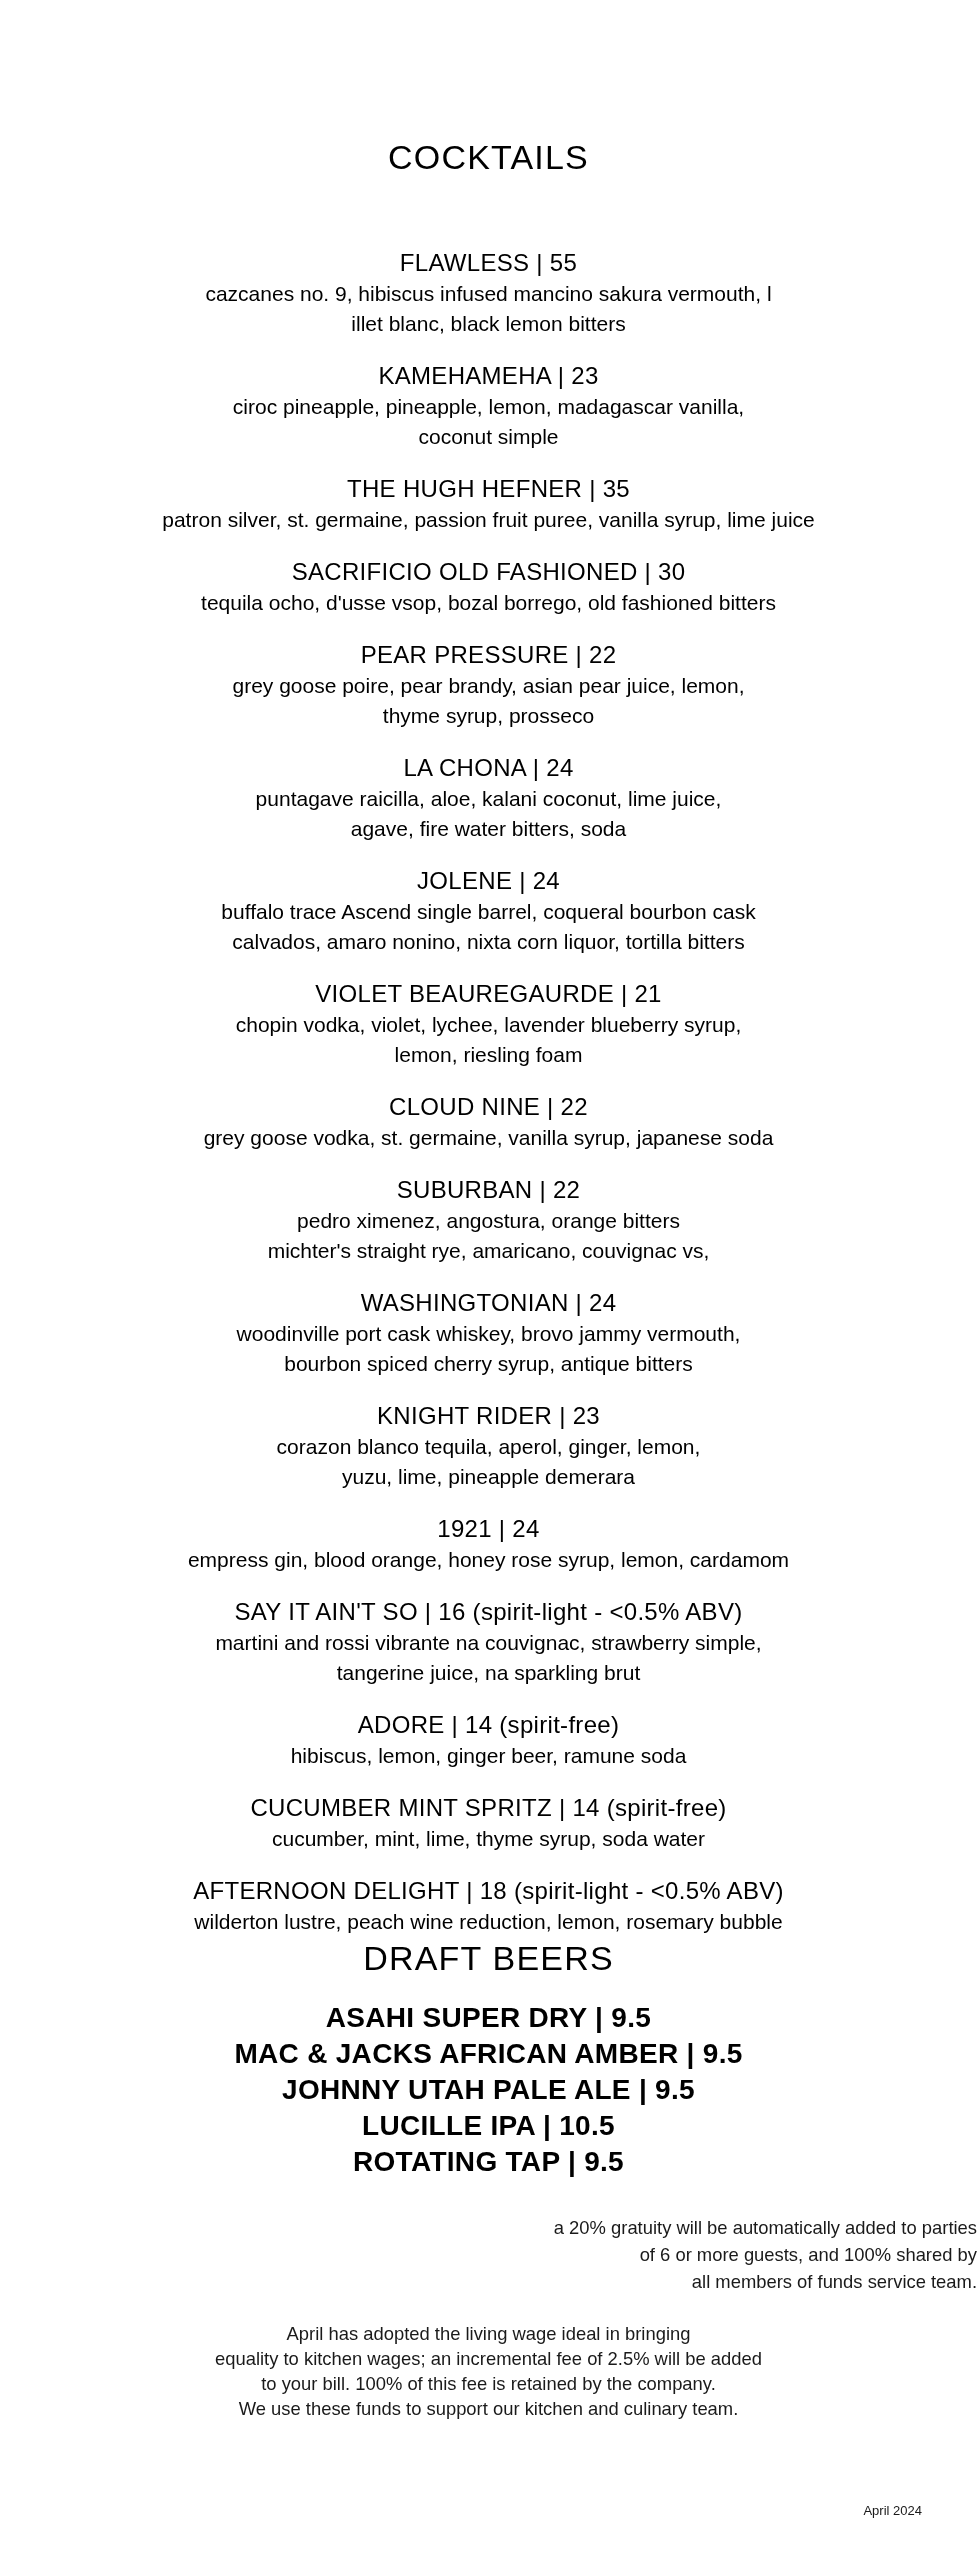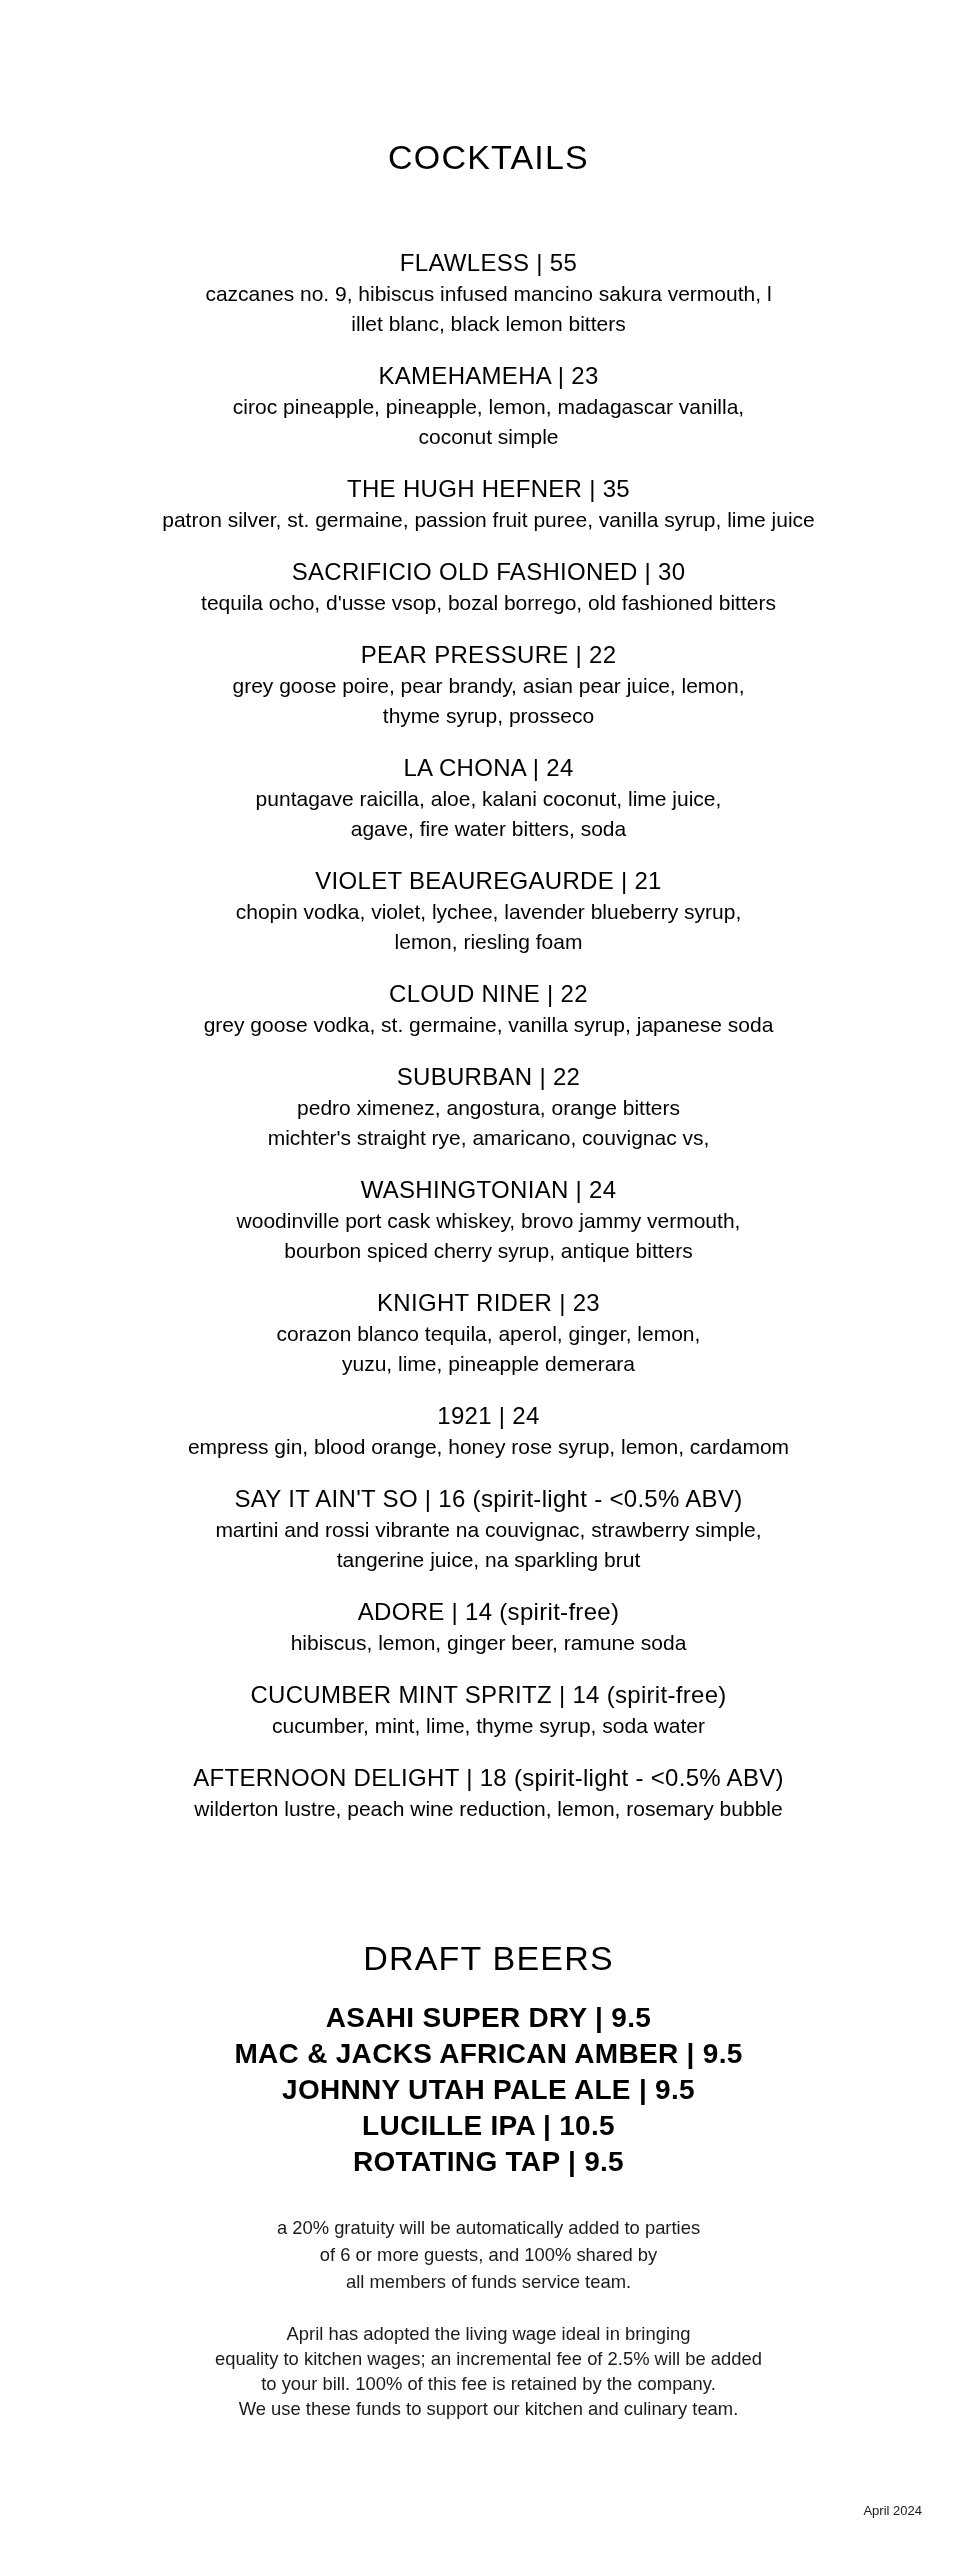--- a/index.html
+++ b/index.html
@@ -40,21 +40,21 @@
     font-size: 28px;
     line-height: 36px;
     letter-spacing: 0.3px;
     white-space: nowrap;
   }
   .note-line {
     font-size: 18.4px;
     color: #1a1a1a;
     white-space: nowrap;
   }
-  #note-gratuity { top: 2214px; }
+  #note-gratuity { top: 2214px; text-align: right; }
   #note-gratuity .note-line { line-height: 27px; }
   #note-wage { top: 2321px; }
   #note-wage .note-line { line-height: 25px; }
   #menu-date {
     position: absolute;
     top: 2502px;
     right: 55px;
     font-size: 13px;
     line-height: 18px;
     color: #1a1a1a;
@@ -87,20 +87,25 @@
   </div>
   <div class="item">
     <div class="item-title">PEAR PRESSURE | 22</div>
     <div class="item-desc-line">grey goose poire, pear brandy, asian pear juice, lemon,</div>
     <div class="item-desc-line">thyme syrup, prosseco</div>
   </div>
   <div class="item">
     <div class="item-title">LA CHONA | 24</div>
     <div class="item-desc-line">puntagave raicilla, aloe, kalani coconut, lime juice,</div>
     <div class="item-desc-line">agave, fire water bitters, soda</div>
+  </div>
+  <div class="item">
+    <div class="item-title">JOLENE | 24</div>
+    <div class="item-desc-line">buffalo trace Ascend single barrel, coqueral bourbon cask</div>
+    <div class="item-desc-line">calvados, amaro nonino, nixta corn liquor, tortilla bitters</div>
   </div>
   <div class="item">
     <div class="item-title">VIOLET BEAUREGAURDE | 21</div>
     <div class="item-desc-line">chopin vodka, violet, lychee, lavender blueberry syrup,</div>
     <div class="item-desc-line">lemon, riesling foam</div>
   </div>
   <div class="item">
     <div class="item-title">CLOUD NINE | 22</div>
     <div class="item-desc-line">grey goose vodka, st. germaine, vanilla syrup, japanese soda</div>
   </div>

